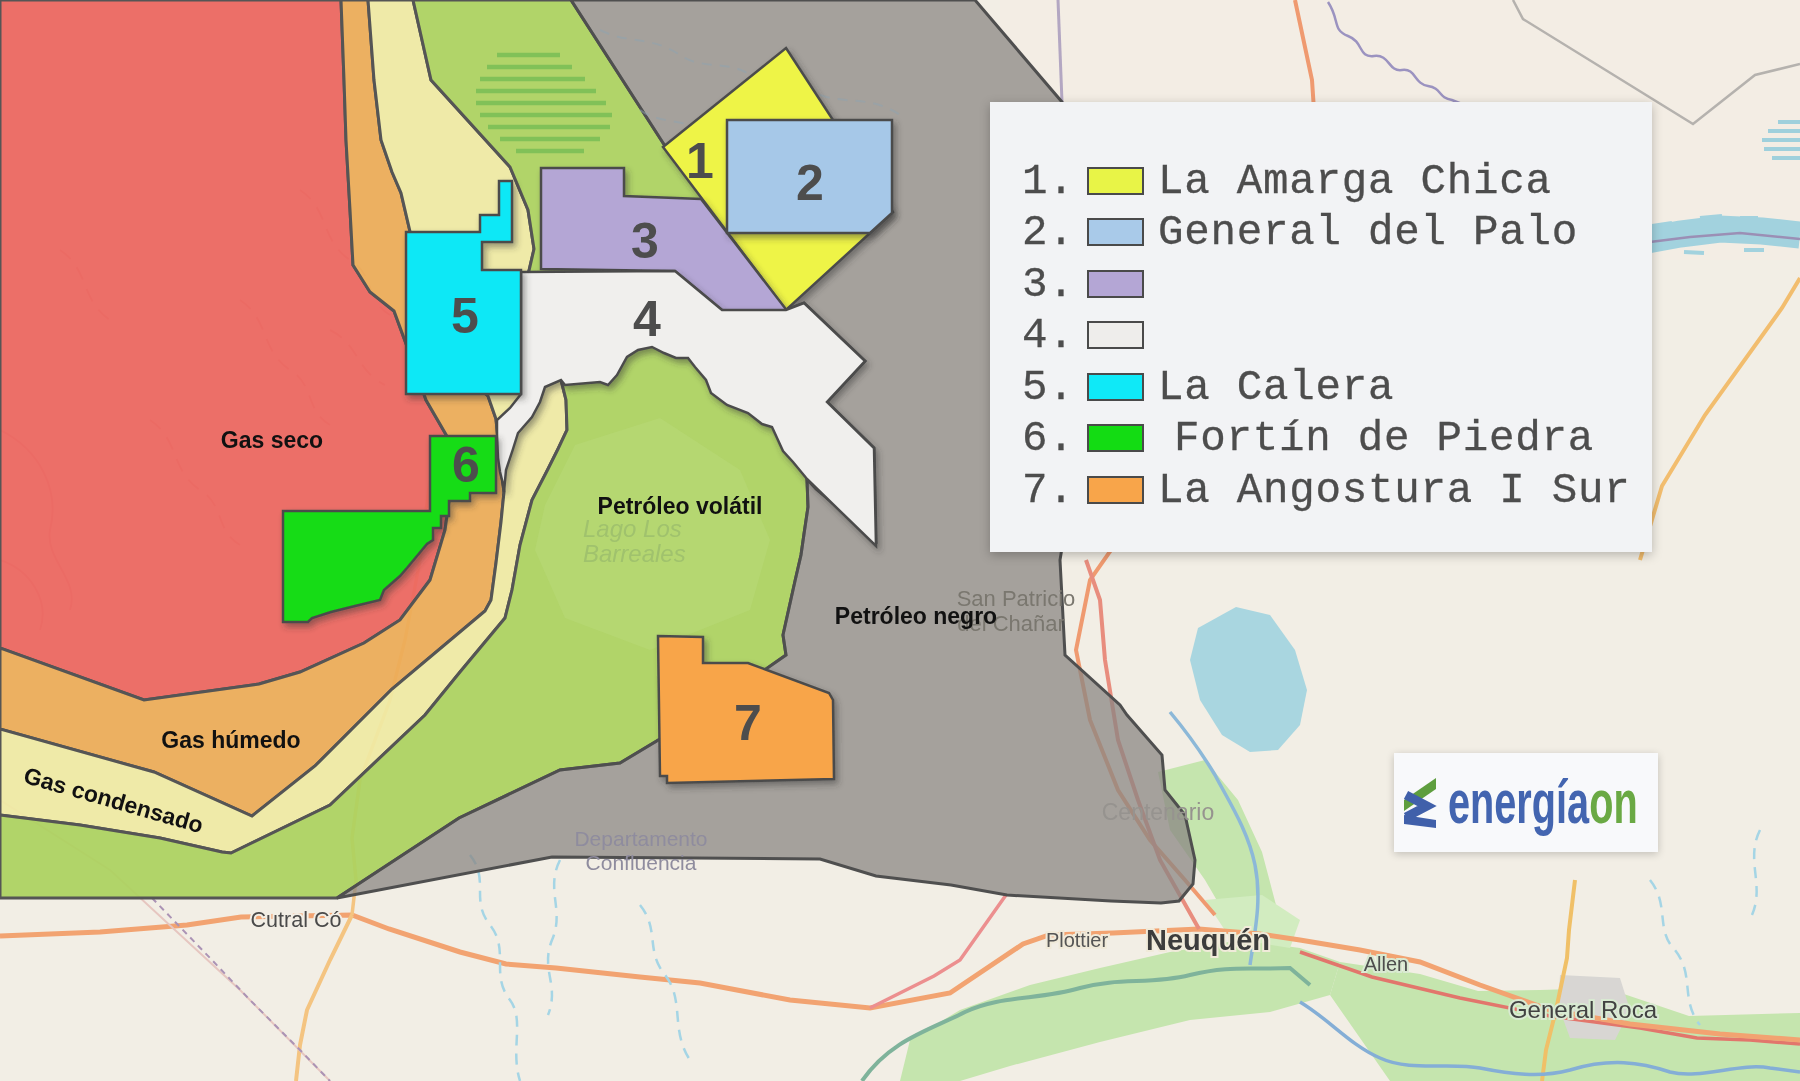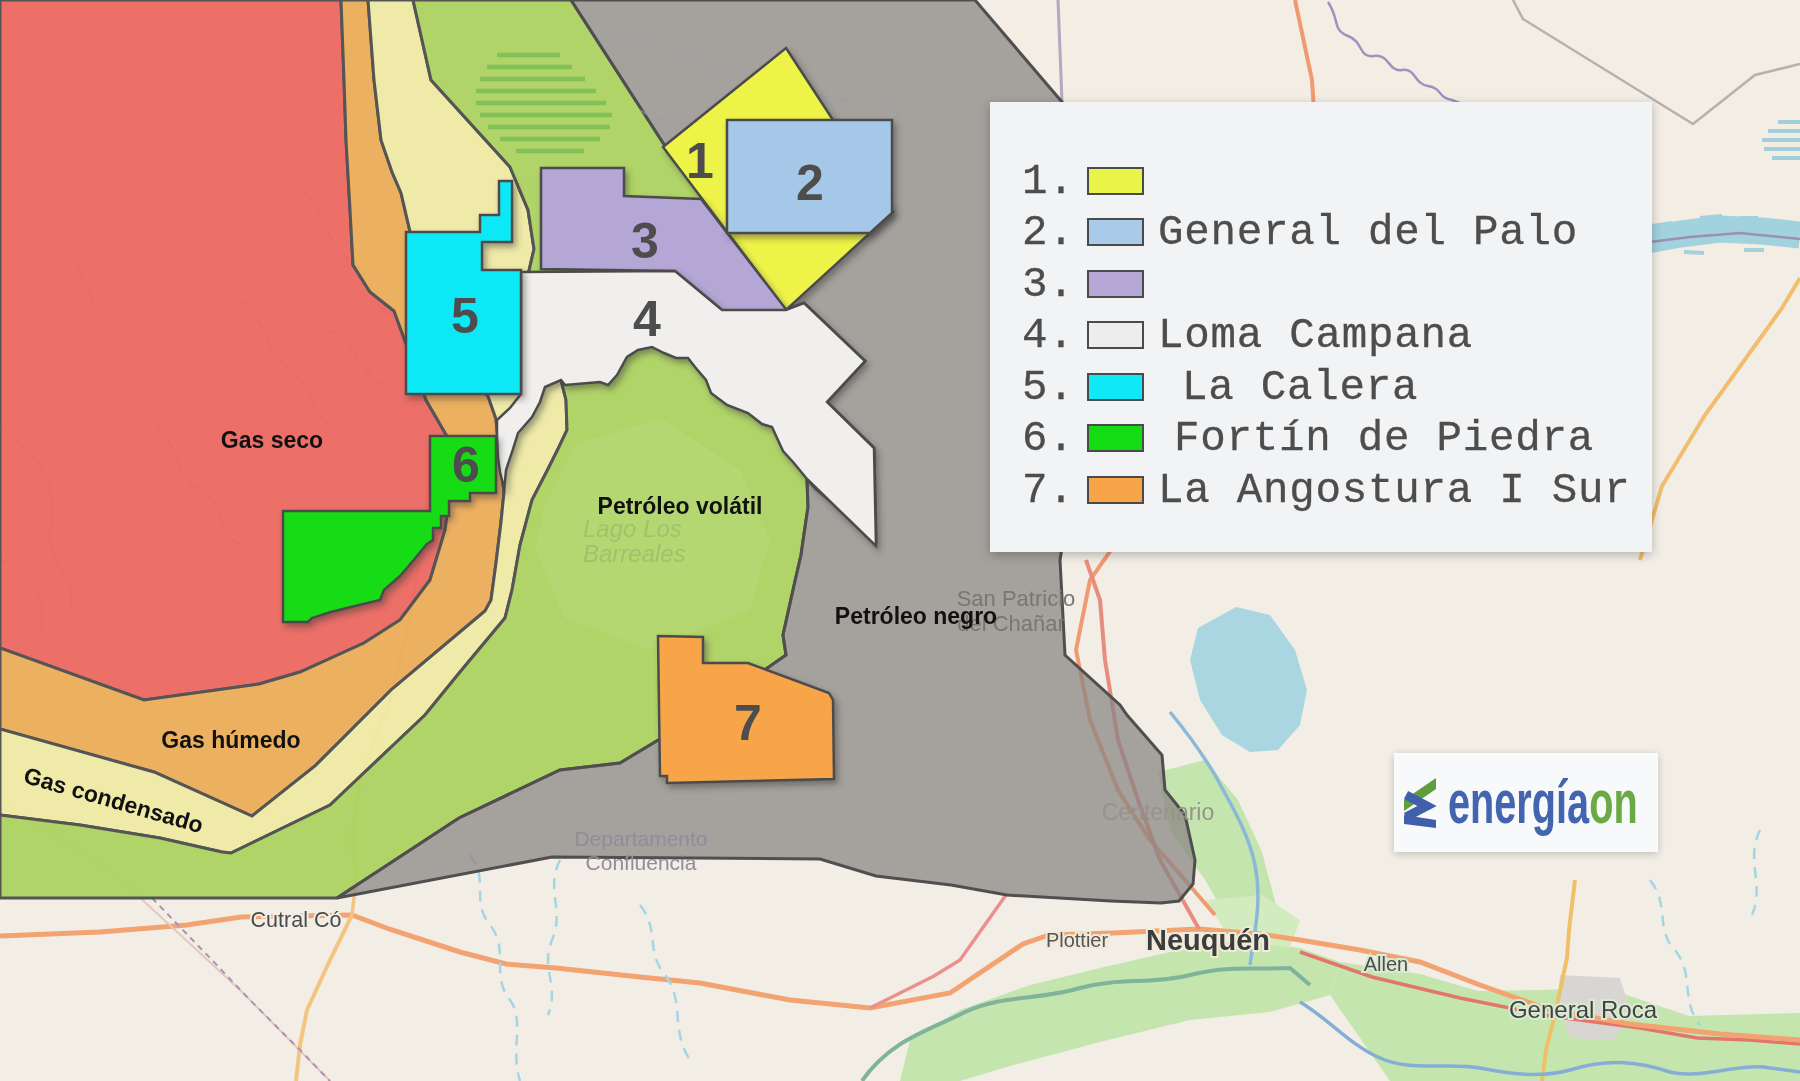--- a/index.html
+++ b/index.html
@@ -194,43 +194,43 @@
   <text x="748" y="740">7</text>
 </g>
 </svg>
 
 <div style="position:absolute;left:990px;top:102px;width:662px;height:450px;background:#f2f3f5;box-shadow:0 3px 10px rgba(0,0,0,0.25);"></div>
 <div style="position:absolute;left:990px;top:102px;width:662px;height:450px;font-family:'Liberation Mono',monospace;font-size:42.5px;letter-spacing:0.75px;color:#4d4d4d;-webkit-text-stroke:0.3px #4d4d4d;">
 
   <div style="position:absolute;left:32px;top:56px;width:620px;height:44px;white-space:nowrap;">
     <span style="position:absolute;left:0;top:0;">1.</span>
     <span style="position:absolute;left:65px;top:9px;width:53px;height:24px;background:#e8f447;border:2.5px solid #4a4a4a;"></span>
+    <span style="position:absolute;left:136px;top:0;">La Amarga Chica</span>
   </div>
 
   <div style="position:absolute;left:32px;top:107px;width:620px;height:44px;white-space:nowrap;">
     <span style="position:absolute;left:0;top:0;">2.</span>
     <span style="position:absolute;left:65px;top:9px;width:53px;height:24px;background:#a9cae9;border:2.5px solid #4a4a4a;"></span>
     <span style="position:absolute;left:136px;top:0;">General del Palo</span>
   </div>
 
   <div style="position:absolute;left:32px;top:159px;width:620px;height:44px;white-space:nowrap;">
     <span style="position:absolute;left:0;top:0;">3.</span>
     <span style="position:absolute;left:65px;top:9px;width:53px;height:24px;background:#b4a6d5;border:2.5px solid #4a4a4a;"></span>
   </div>
 
   <div style="position:absolute;left:32px;top:210px;width:620px;height:44px;white-space:nowrap;">
     <span style="position:absolute;left:0;top:0;">4.</span>
     <span style="position:absolute;left:65px;top:9px;width:53px;height:24px;background:#eeedeb;border:2.5px solid #4a4a4a;"></span>
-    <span style="position:absolute;left:136px;top:0;">Loma Campana</span>
   </div>
 
   <div style="position:absolute;left:32px;top:262px;width:620px;height:44px;white-space:nowrap;">
     <span style="position:absolute;left:0;top:0;">5.</span>
     <span style="position:absolute;left:65px;top:9px;width:53px;height:24px;background:#0fe9f7;border:2.5px solid #4a4a4a;"></span>
-    <span style="position:absolute;left:136px;top:0;margin-left:24px;">La Calera</span>
+    <span style="position:absolute;left:136px;top:0;">La Calera</span>
   </div>
 
   <div style="position:absolute;left:32px;top:313px;width:620px;height:44px;white-space:nowrap;">
     <span style="position:absolute;left:0;top:0;">6.</span>
     <span style="position:absolute;left:65px;top:9px;width:53px;height:24px;background:#13dc13;border:2.5px solid #4a4a4a;"></span>
     <span style="position:absolute;left:136px;top:0;margin-left:16px;">Fortín de Piedra</span>
   </div>
 
   <div style="position:absolute;left:32px;top:365px;width:620px;height:44px;white-space:nowrap;">
     <span style="position:absolute;left:0;top:0;">7.</span>

